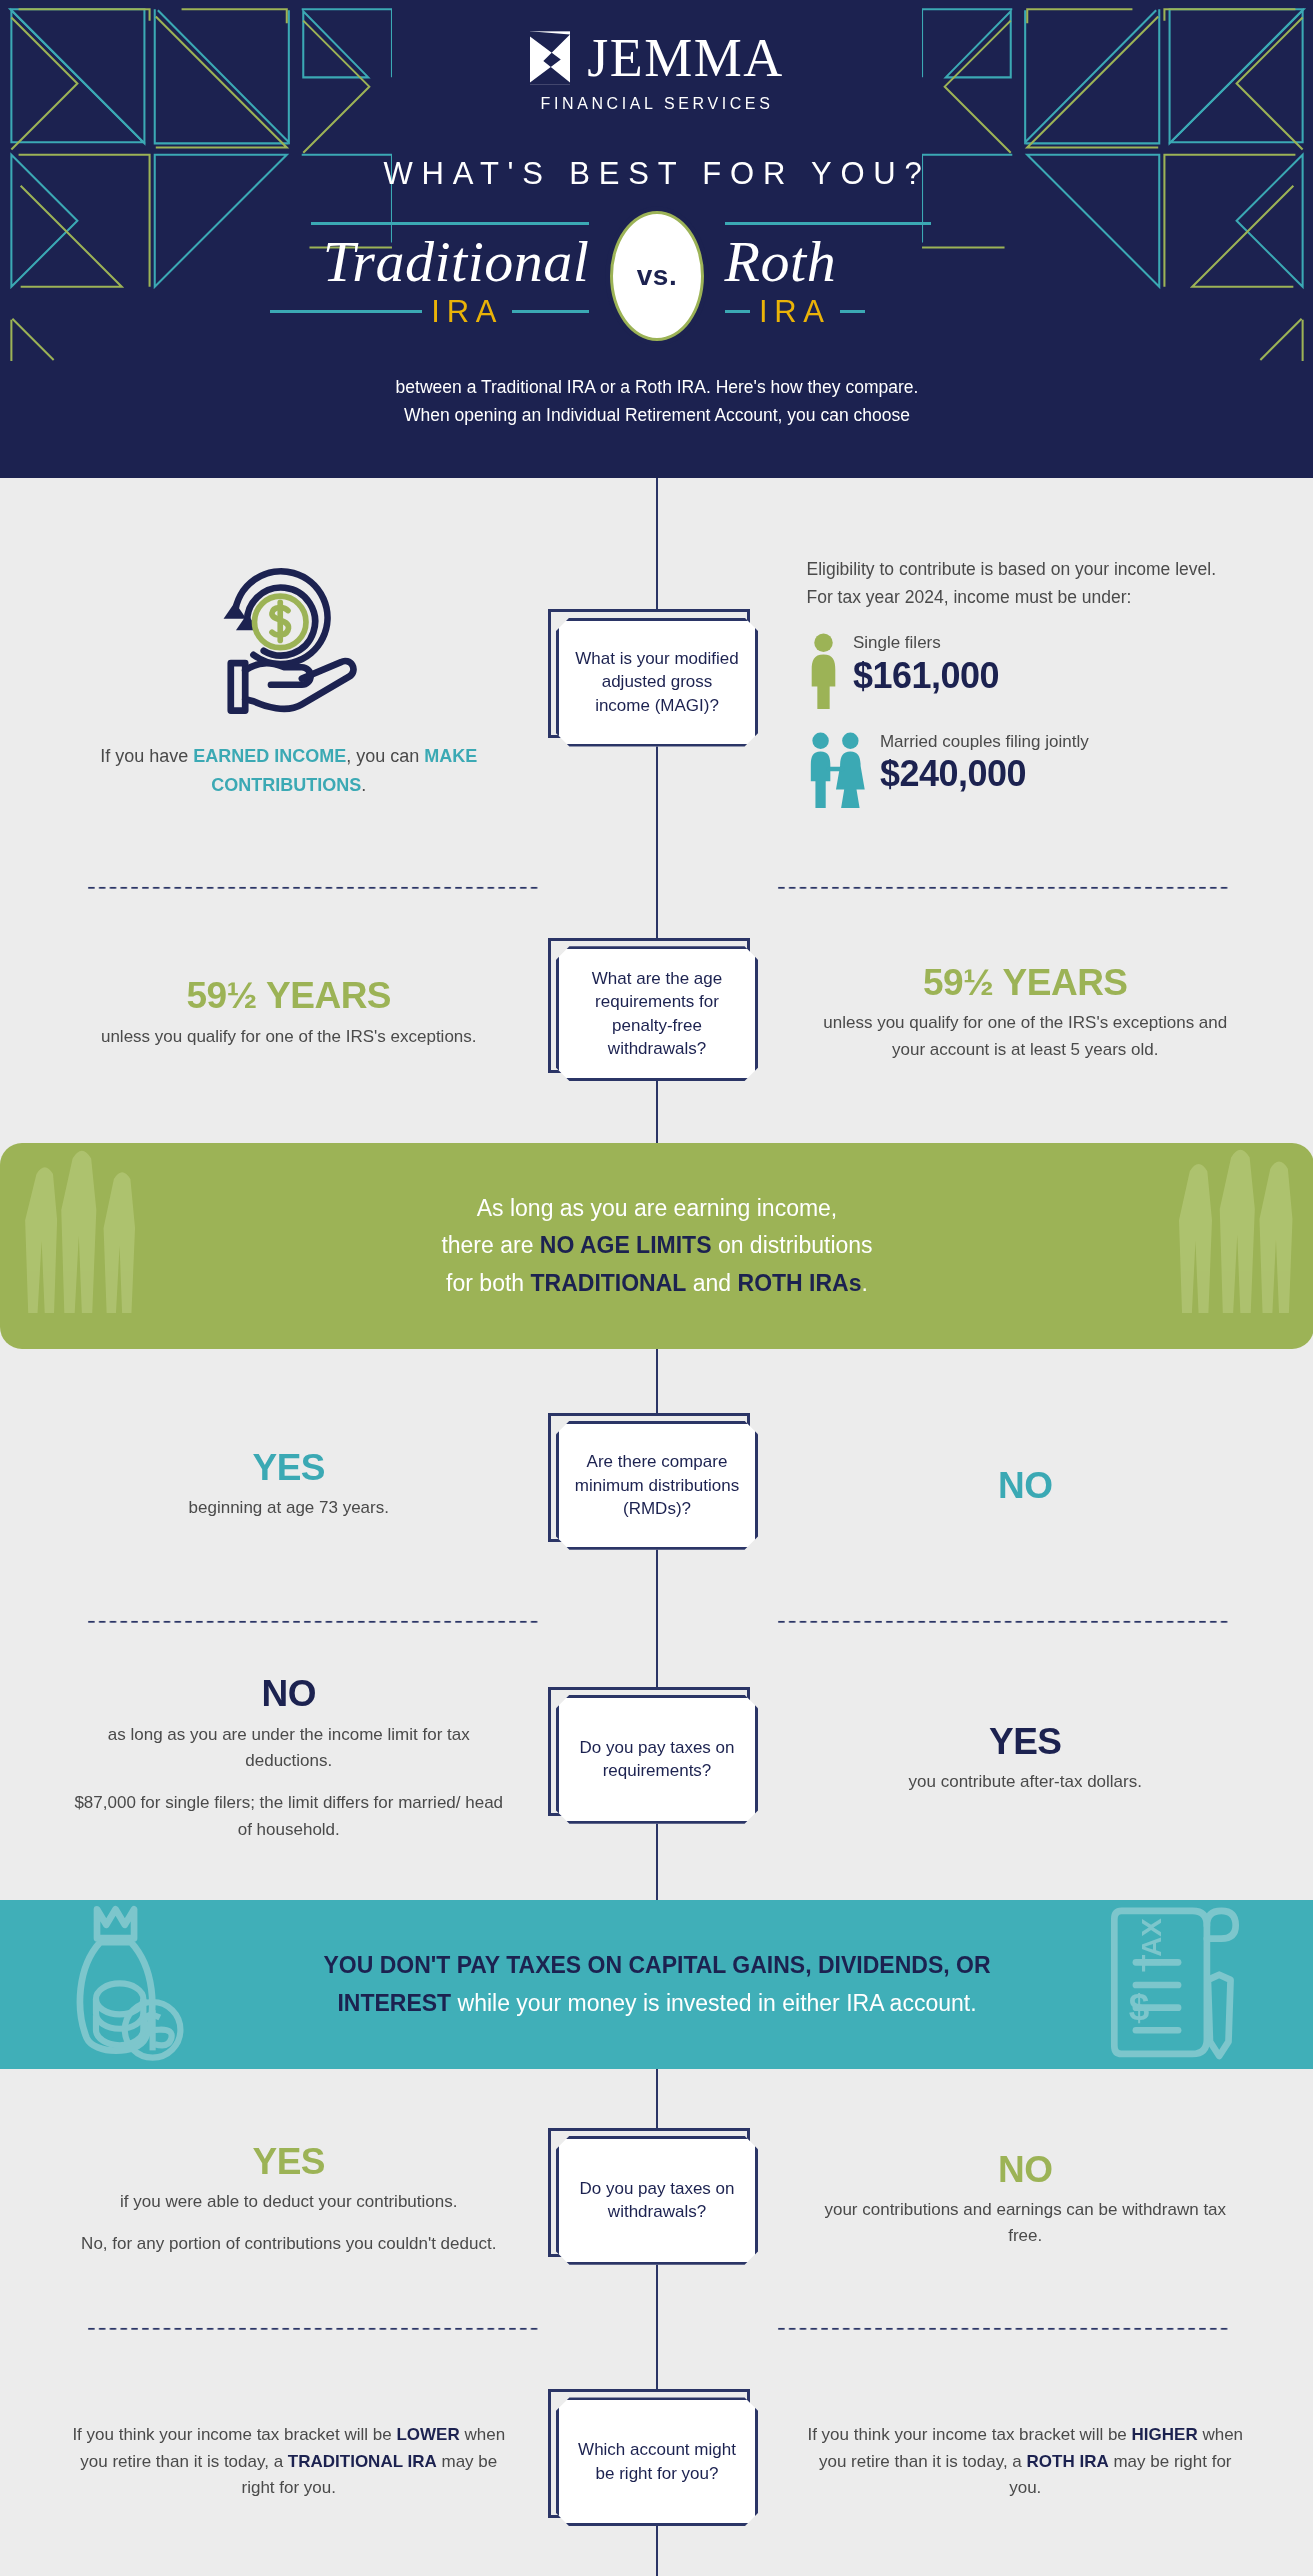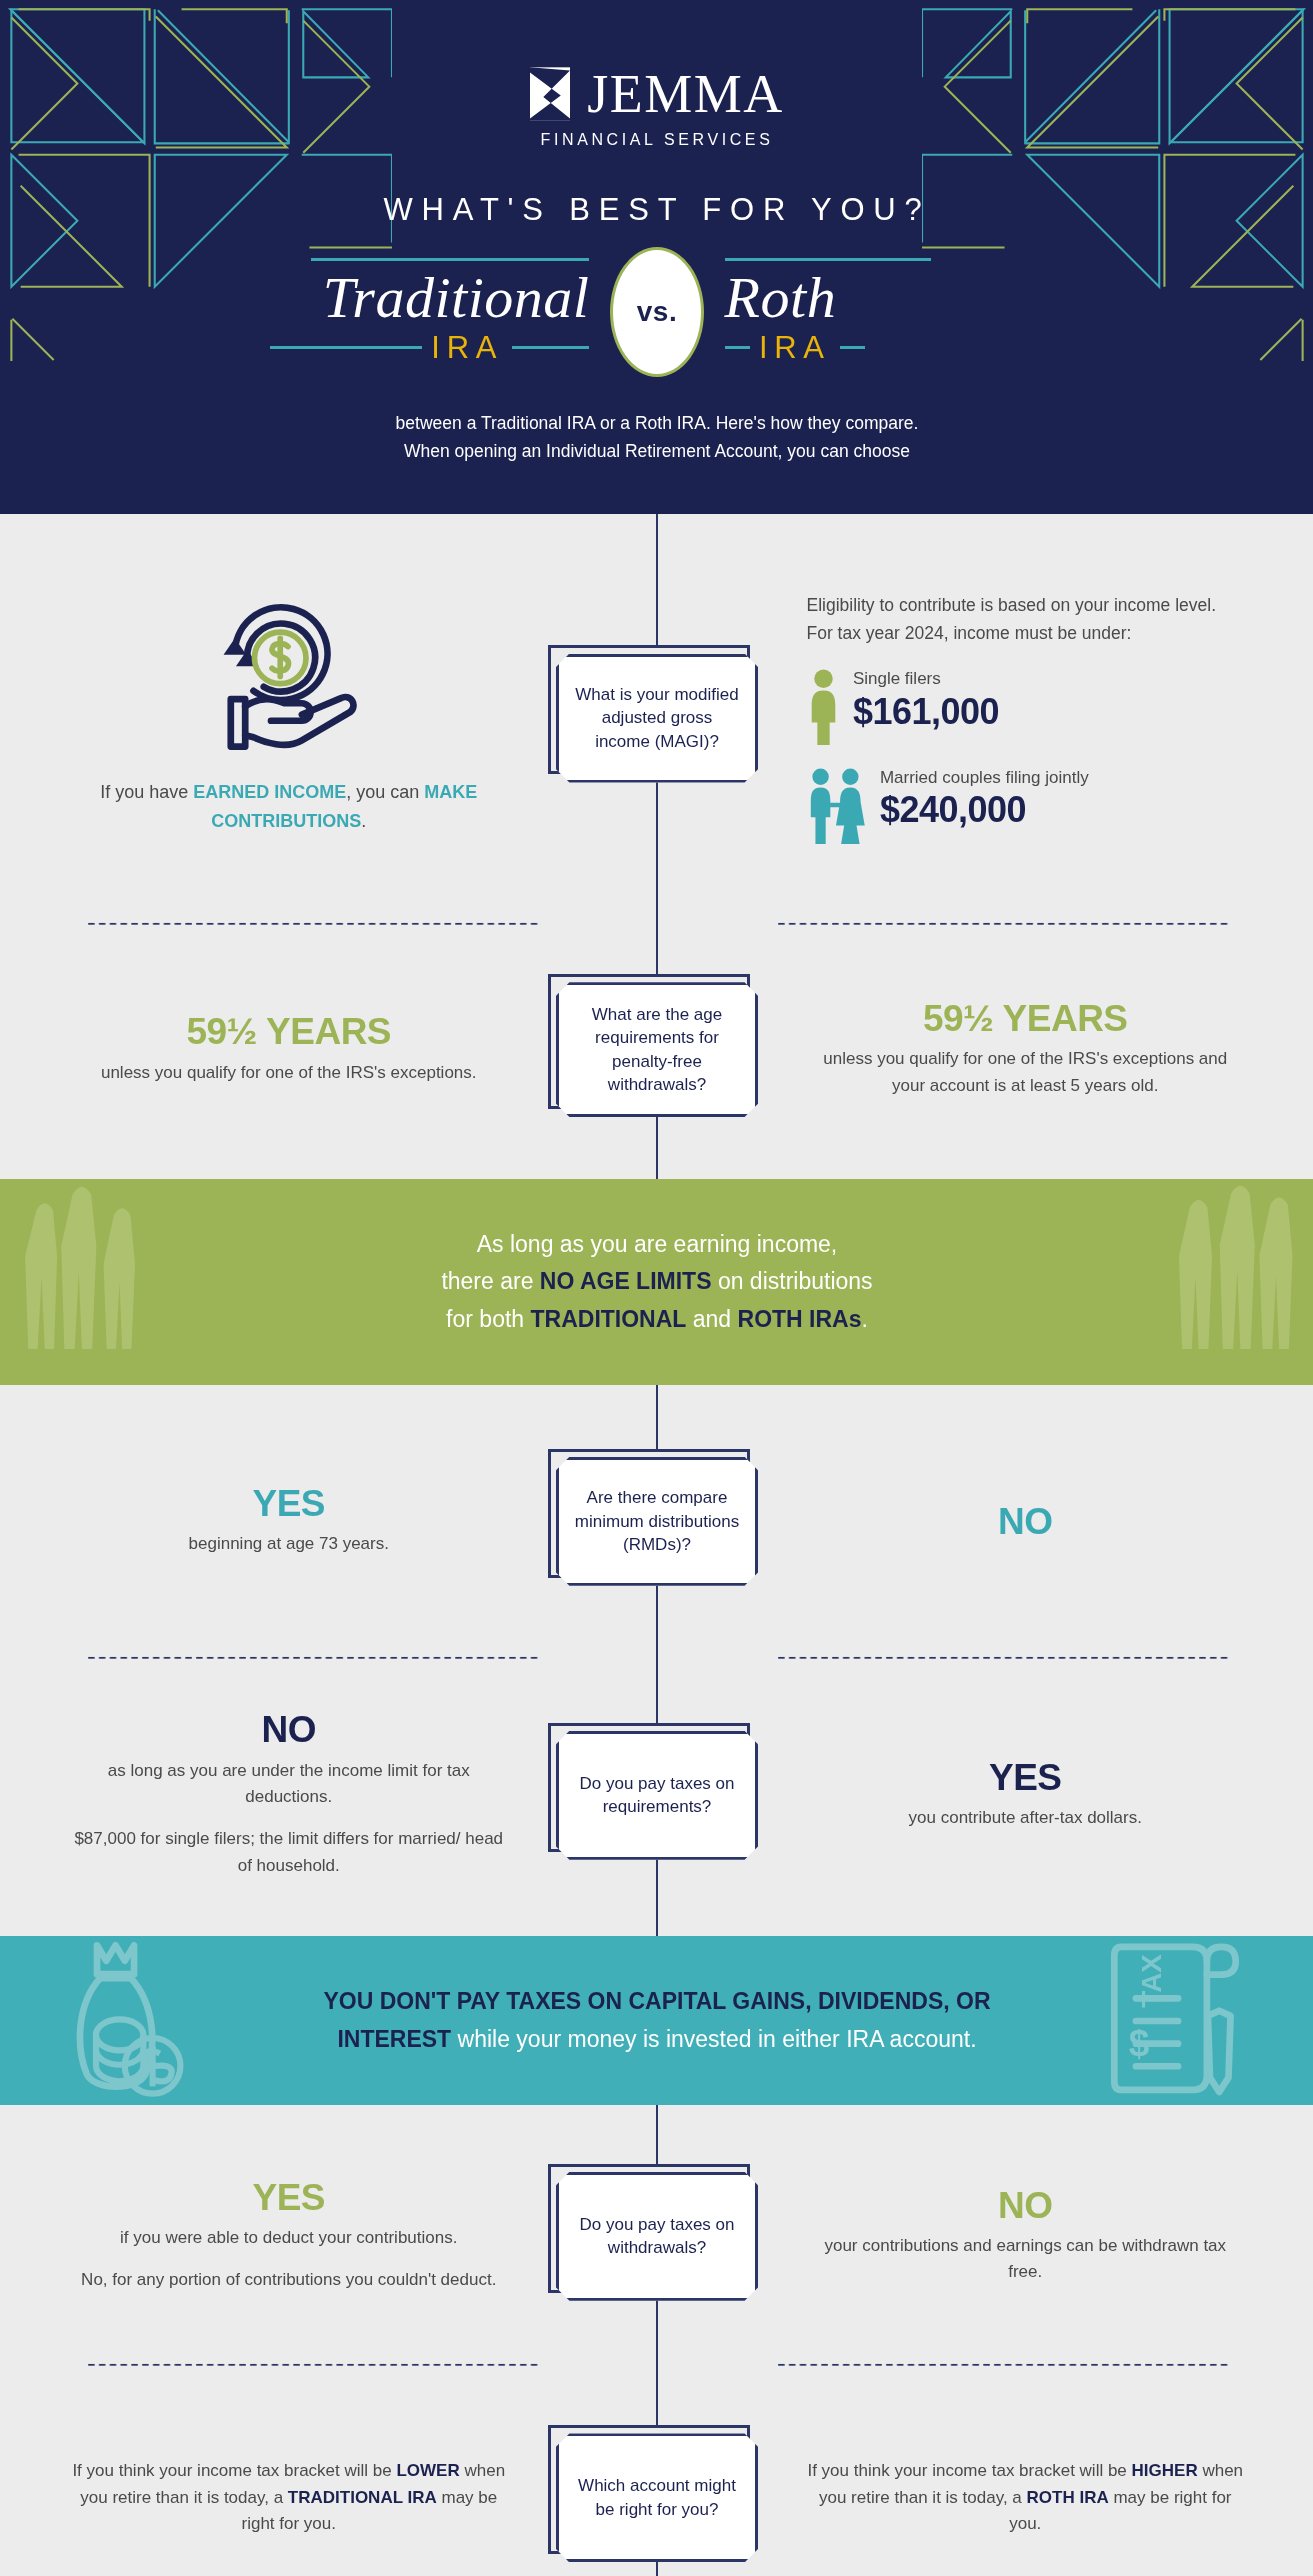--- a/index.html
+++ b/index.html
@@ -13,21 +13,21 @@
   
   .header {
     position:relative; background:#1C2250; padding:31px 0 49px;
     overflow:hidden;
   }
   .tri-deco { position:absolute; top:0; pointer-events:none; }
   .tri-deco.left  { left:0; }
   .tri-deco.right { right:0; transform:scaleX(-1); }
   .hdr-inner { position:relative; z-index:3; text-align:center; }
 
-  .logo-row { display:flex; align-items:center; justify-content:center; gap:17px;margin-top:36px; }
+  .logo-row { display:flex; align-items:center; justify-content:center; gap:17px; }
   .logo-mark { width:40px; height:54px; flex:0 0 auto; }
   .logo-word {
     font-family:"Liberation Serif", serif; color:#fff;
     font-size:54px; letter-spacing:1.5px; line-height:1; font-weight:400;
   }
   .logo-sub {
     color:#fff; font-size:16px; letter-spacing:3.6px; margin-top:10.3px;
     font-weight:400;
   }
   .hdr-kicker {
@@ -129,21 +129,21 @@
   }
   .dots {
     width:453px; flex:0 0 453px; height:3.6px;
     background-image:radial-gradient(#2B3566 42%, transparent 44%);
     background-size:10.8px 3.6px; background-repeat:repeat-x;
   }
   .dots-gap { width:237px; flex:0 0 237px; }
 
   
   .banner { position:relative; z-index:2; padding:47px 0; overflow:hidden; }
-  .banner.green { background:#9CB356; }
+  .banner.green { background:#9CB356;border-radius:22px; }
   .banner.teal  { background:#40AFB8; }
   .banner .bn-txt {
     position:relative; z-index:3; text-align:center; color:#fff;
     font-size:23px; line-height:1.62; max-width:773px; margin:0 auto;
     font-weight:bold;
   }
   .banner .bn-txt .lite { font-weight:400; }
   .banner .bn-txt b { color:#1C2250; }
   .banner .silho { position:absolute; top:0; bottom:0; opacity:.38; }
   .banner .silho.l { left:20.6px; }

